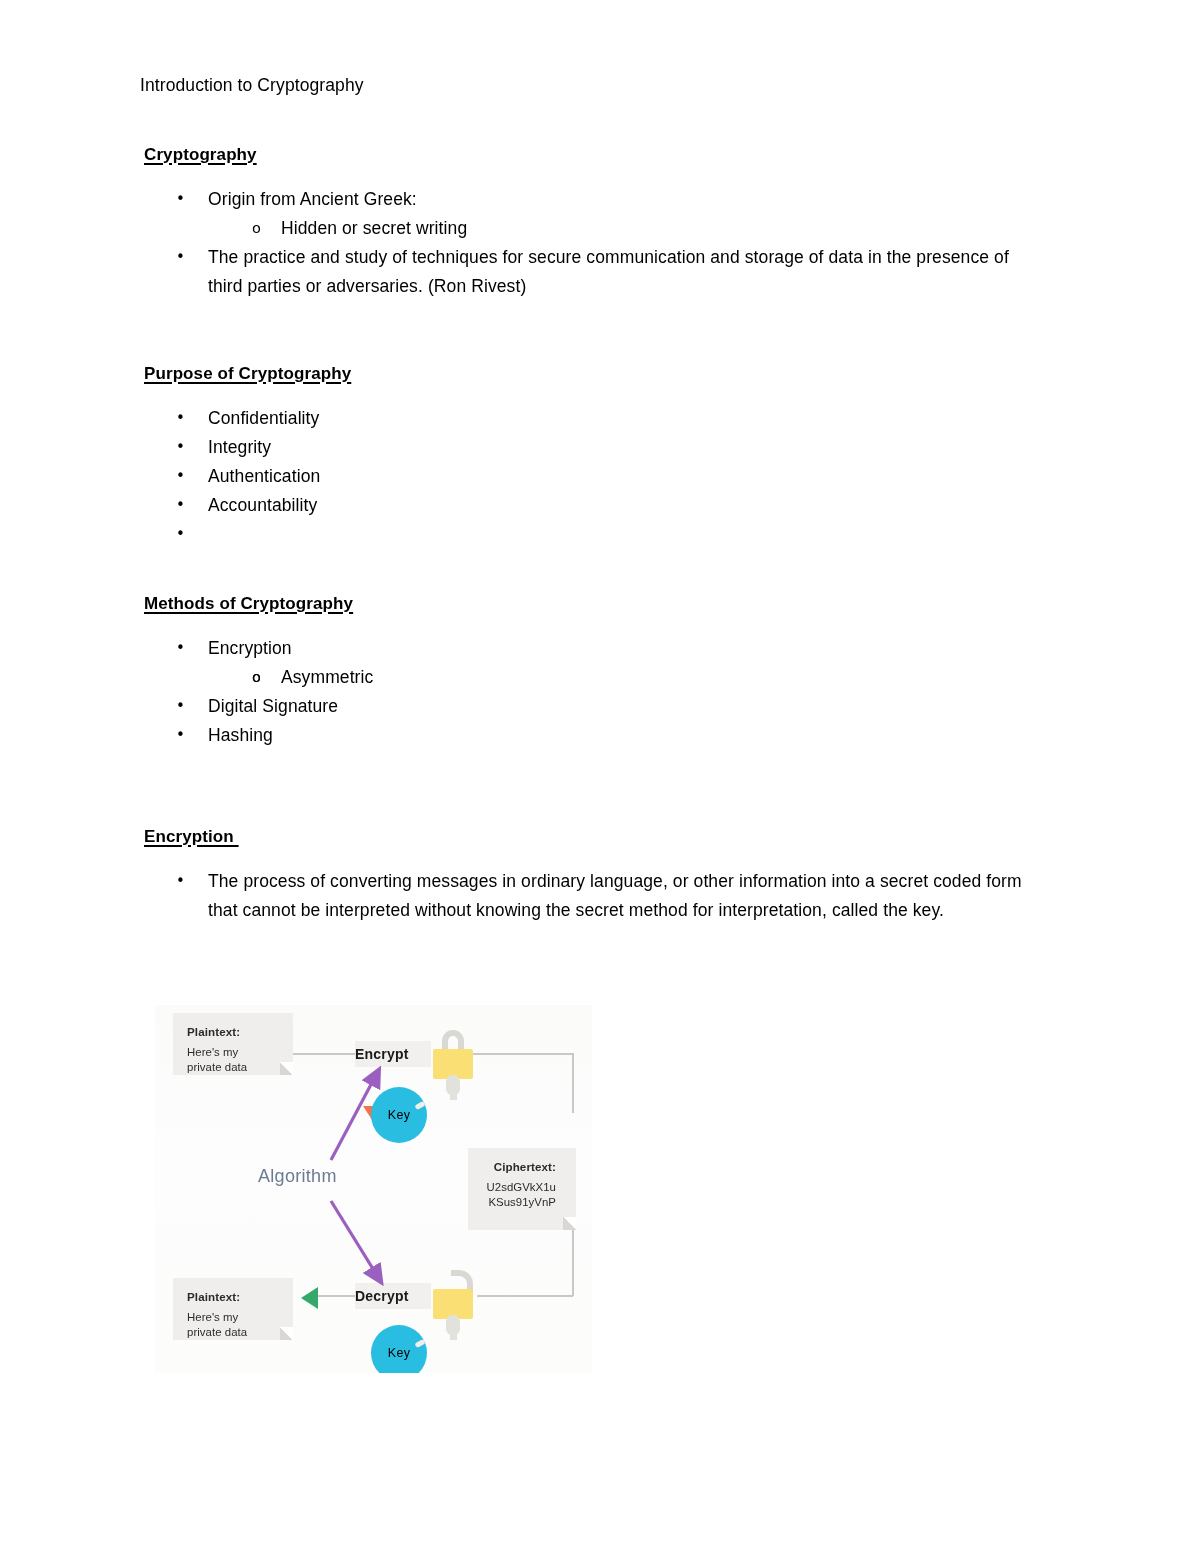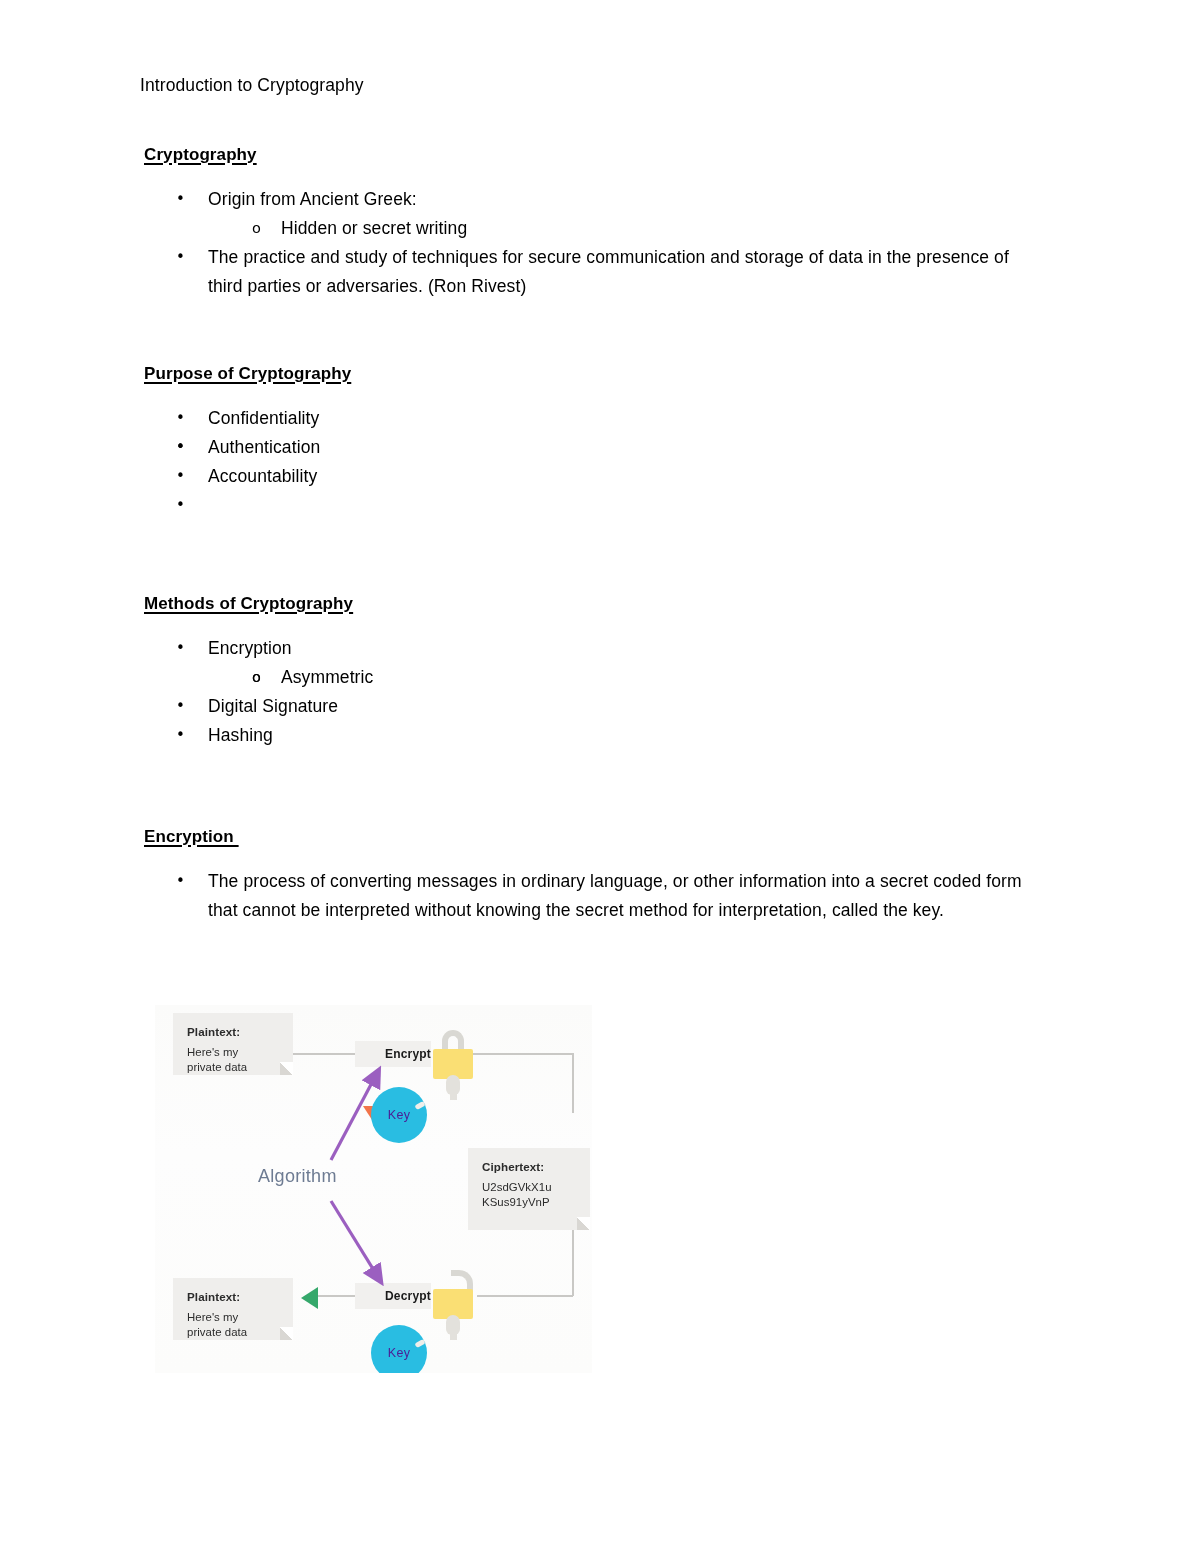--- a/index.html
+++ b/index.html
@@ -124,34 +124,34 @@
   .note .bdy { display: block; white-space: pre-line; letter-spacing: 0.05px;}
   .note .fold {
     position: absolute;
     right: 0;
     bottom: 0;
     width: 13px;
     height: 13px;
     background: linear-gradient(225deg, #ffffff 0 50%, #d9d7d3 50% 100%);
   }
   .note-plain-top { left: 18px;  top: 8px;   width: 120px; height: 62px; }
-  .note-cipher    { left: 313px; top: 143px; width: 122px; height: 82px; }
+  .note-cipher    { left: 313px; top: 143px; width: 108px; height: 82px; text-align: right; }
   .note-plain-bot { left: 18px;  top: 273px; width: 120px; height: 62px; }
 
   
   .procbox {
     position: absolute;
     background: #f1f0ee;
     font-weight: 700;
-    font-size: 12px;
+    font-size: 14px;
     letter-spacing: 0.2px;
     color: #1a1a1a;
     display: flex;
     align-items: center;
-    justify-content: flex-end;
+    justify-content: flex-start;
     box-sizing: border-box;
   }
   .proc-encrypt { left: 200px; top: 36px;  width: 76px; height: 26px; }
   .proc-decrypt { left: 200px; top: 278px; width: 76px; height: 26px; }
 
   
   .line {
     position: absolute;
     background: #c9c8c5;
   }
@@ -210,21 +210,21 @@
     background: #e3e1dc;
   }
   .lock-encrypt { left: 278px; top: 25px; width: 42px; height: 72px; }
   .lock-decrypt { left: 278px; top: 265px; width: 46px; height: 72px; }
 
   
   .keycircle {
     position: absolute;
     border-radius: 50%;
     background: #29bde2;
-    color: #4c1d95;
+    color: #000000;
     font-size: 12.5px;
     display: flex;
     align-items: center;
     justify-content: center;
     letter-spacing: 0.3px;
   }
   .key-top    { left: 216px; top: 82px;  width: 56px; height: 56px; }
   .key-bottom { left: 216px; top: 320px; width: 56px; height: 56px; }
   .keynub {
     position: absolute;
@@ -293,20 +293,21 @@
   </div>
 
   <div class="heading h-purpose">Purpose of Cryptography</div>
   <div class="blist list-purpose">
     <div class="bullet-row lvl1">
       <span class="mark">•</span>
       <span class="btext">Confidentiality</span>
     </div>
     <div class="bullet-row lvl1">
       <span class="mark">•</span>
+      <span class="btext">Integrity</span>
     </div>
     <div class="bullet-row lvl1">
       <span class="mark">•</span>
       <span class="btext">Authentication</span>
     </div>
     <div class="bullet-row lvl1">
       <span class="mark">•</span>
       <span class="btext">Accountability</span>
     </div>
     <div class="bullet-row lvl1">

